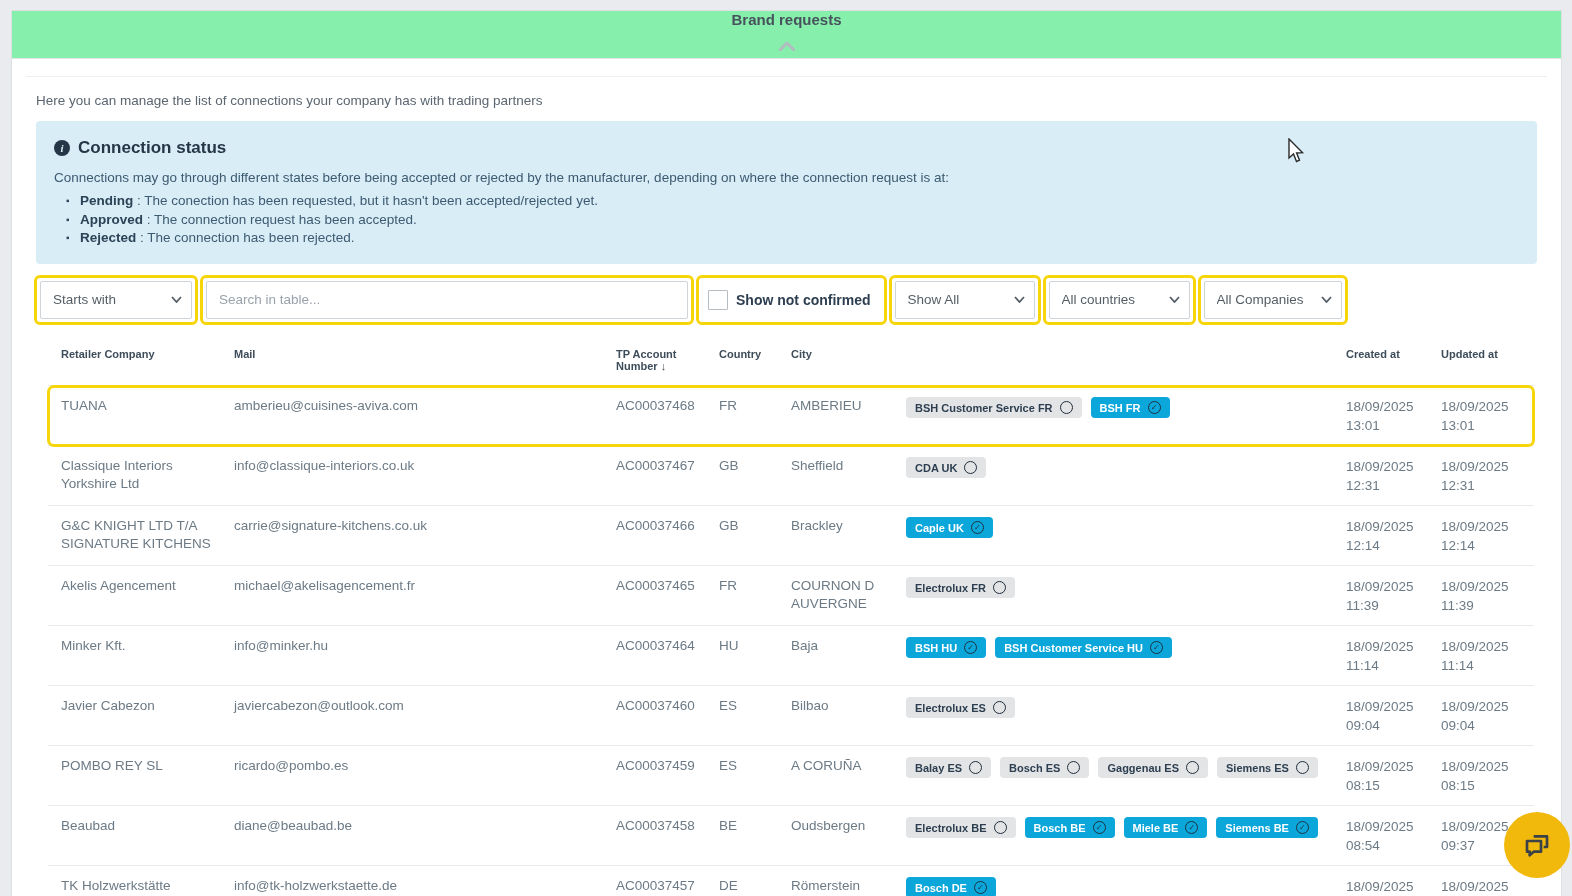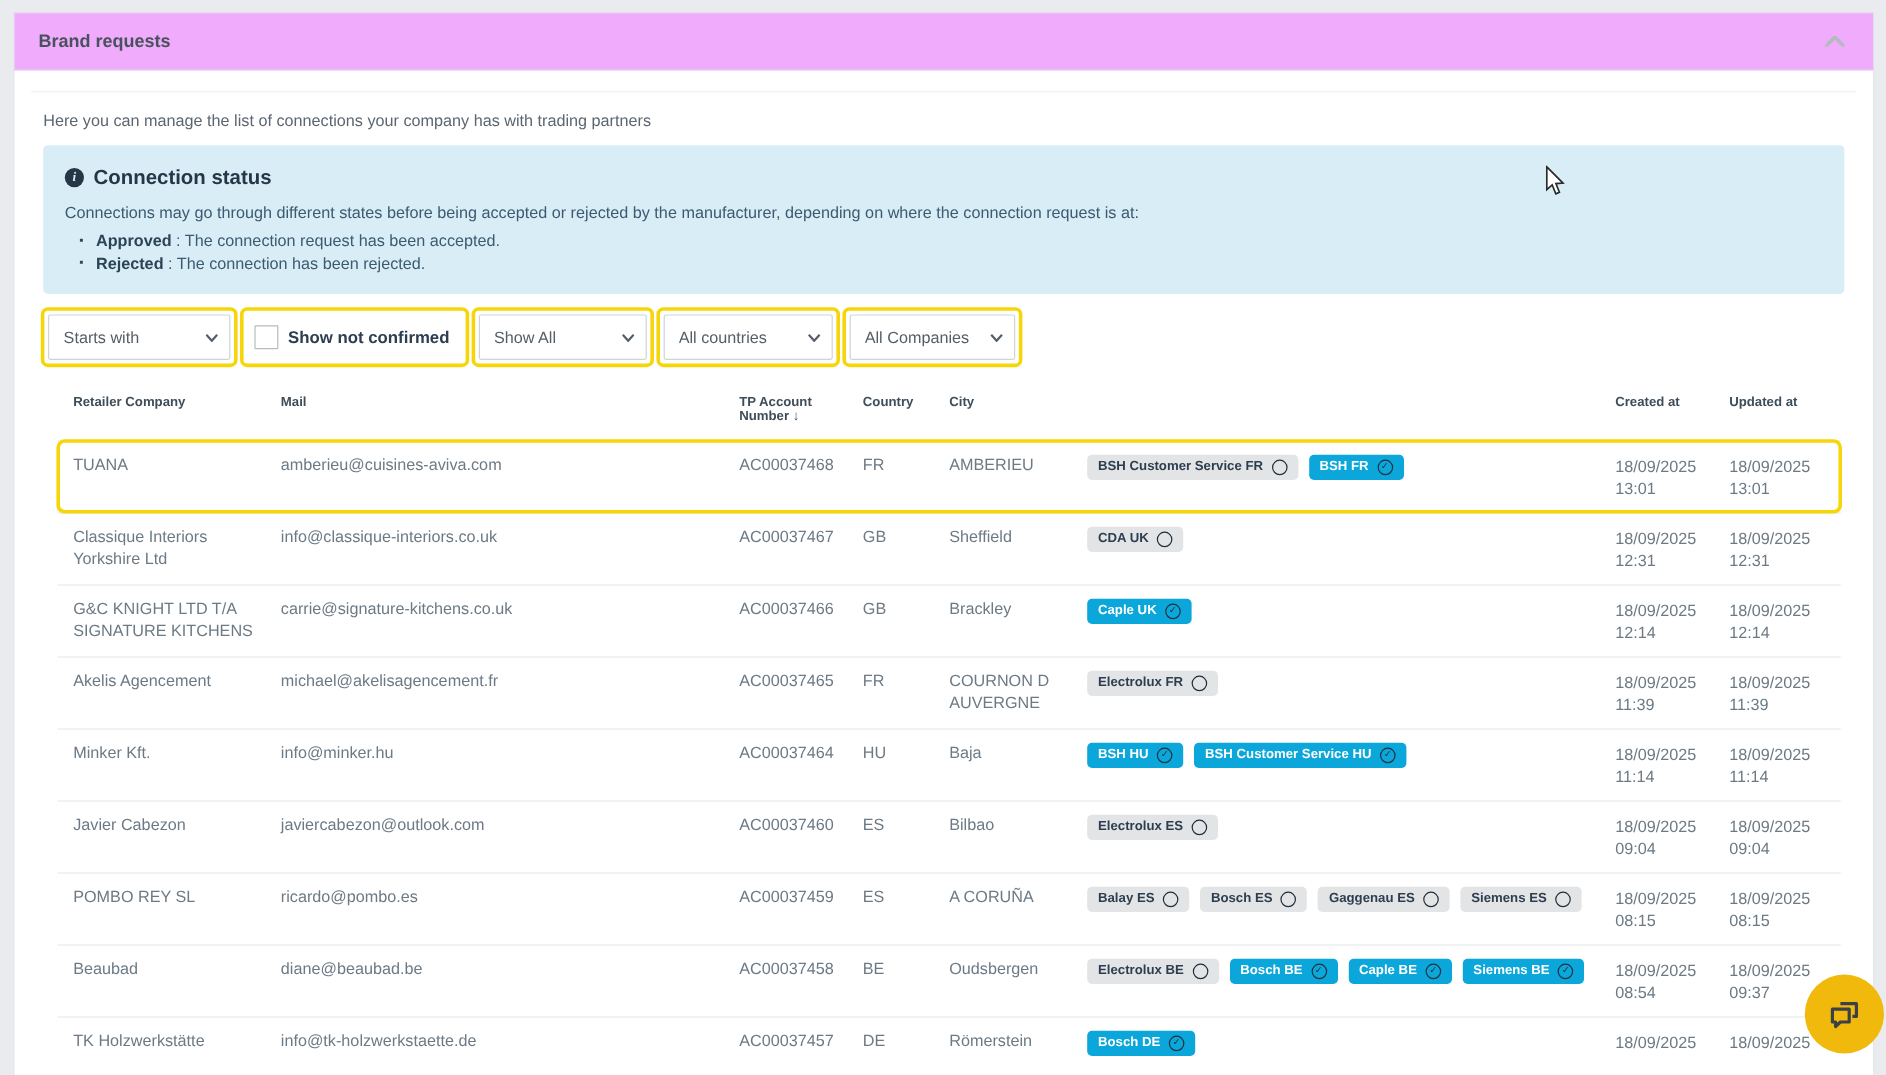--- a/index.html
+++ b/index.html
@@ -22,21 +22,21 @@
     position:relative;
     font-size:13.5px;
     color:var(--body-text);
   }
   .card{
     position:absolute;left:11px;top:10px;right:10px;bottom:-20px;
     background:#fff;border:1px solid #dde1e4;
   }
   .card-header{
     height:48px;display:flex;align-items:center;justify-content:space-between;
-    padding:0 20px;border-bottom:1px solid #e4e7e9;background:#f0abfc;
+    padding:0 20px;border-bottom:1px solid #e4e7e9;background:#86efac;flex-direction:column;
   }
   .card-title{font-size:15px;font-weight:bold;color:var(--head-text);}
   .collapse-btn{background:none;border:none;cursor:pointer;padding:4px;}
   .card-body{padding:0 0 10px 0;}
   .body-rule{border-top:1px solid #edf0f2;margin:17px 14px 0 14px;}
   .description{margin:16px 24px 0 24px;color:#5b6670;}
   .info-box{
     margin:13px 24px 0 24px;background:var(--info-bg);
     border-radius:4px;padding:15px 18px 16px 18px;color:var(--info-text);
   }
@@ -142,35 +142,39 @@
 
     <p class="description">Here you can manage the list of connections your company has with trading partners</p>
 
     <div class="info-box">
       <div class="info-title">
         <span class="info-icon">i</span>
         <span>Connection status</span>
       </div>
       <p class="info-intro">Connections may go through different states before being accepted or rejected by the manufacturer, depending on where the connection request is at:</p>
       <ul class="info-list">
+        <li><span class="term">Pending</span><span> : The conection has been requested, but it hasn't been accepted/rejected yet.</span></li>
         <li><span class="term">Approved</span><span> : The connection request has been accepted.</span></li>
         <li><span class="term">Rejected</span><span> : The connection has been rejected.</span></li>
       </ul>
     </div>
 
     <div class="filter-bar">
       <div class="hl">
         <span class="ctl-select w-mode">
           <select><option>Starts with</option></select>
           <span class="chev">
               <svg width="11" height="7" viewBox="0 0 11 7">
                 <polyline points="1,1 5.5,6 10,1" fill="none" stroke="#555e66" stroke-width="1.8"></polyline>
               </svg>
             </span>
         </span>
+      </div>
+      <div class="hl">
+        <input class="search-input" type="text" placeholder="Search in table..." style="">
       </div>
       <div class="hl">
         <span class="checkbox-group">
           <span class="checkbox"></span>
           <span class="checkbox-label">Show not confirmed</span>
         </span>
       </div>
       <div class="hl">
         <span class="ctl-select w-status">
           <select><option>Show All</option></select>
@@ -419,21 +423,21 @@
                 <div class="badges">
                   <span class="badge pending">
                     <span>Electrolux BE</span>
                     <span class="st-icon"></span>
                   </span>
                   <span class="badge approved">
                     <span>Bosch BE</span>
                     <span class="st-icon">✓</span>
                   </span>
                   <span class="badge approved">
-                    <span>Caple BE</span>
+                    <span>Miele BE</span>
                     <span class="st-icon">✓</span>
                   </span>
                   <span class="badge approved">
                     <span>Siemens BE</span>
                     <span class="st-icon">✓</span>
                   </span>
                 </div>
               </td>
               <td class="date-cell">
                 <div>18/09/2025</div>

